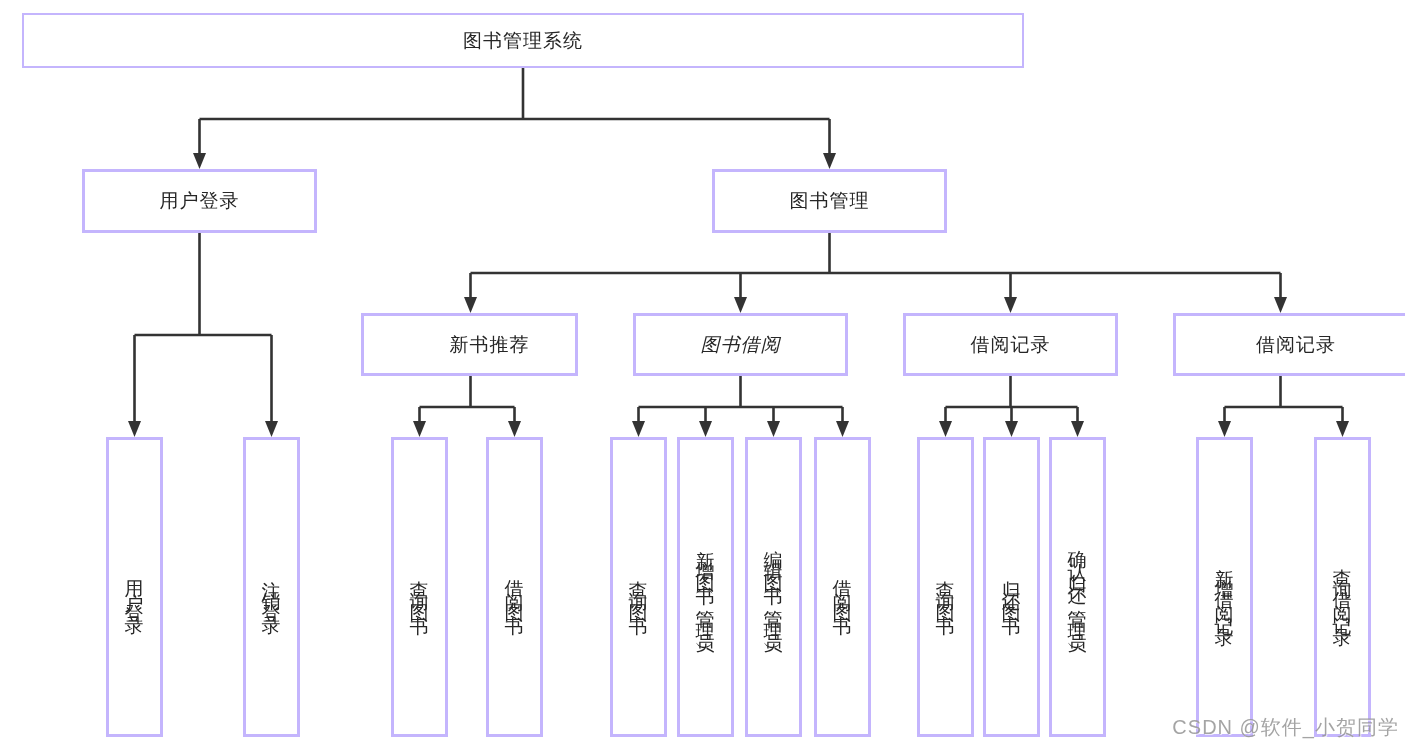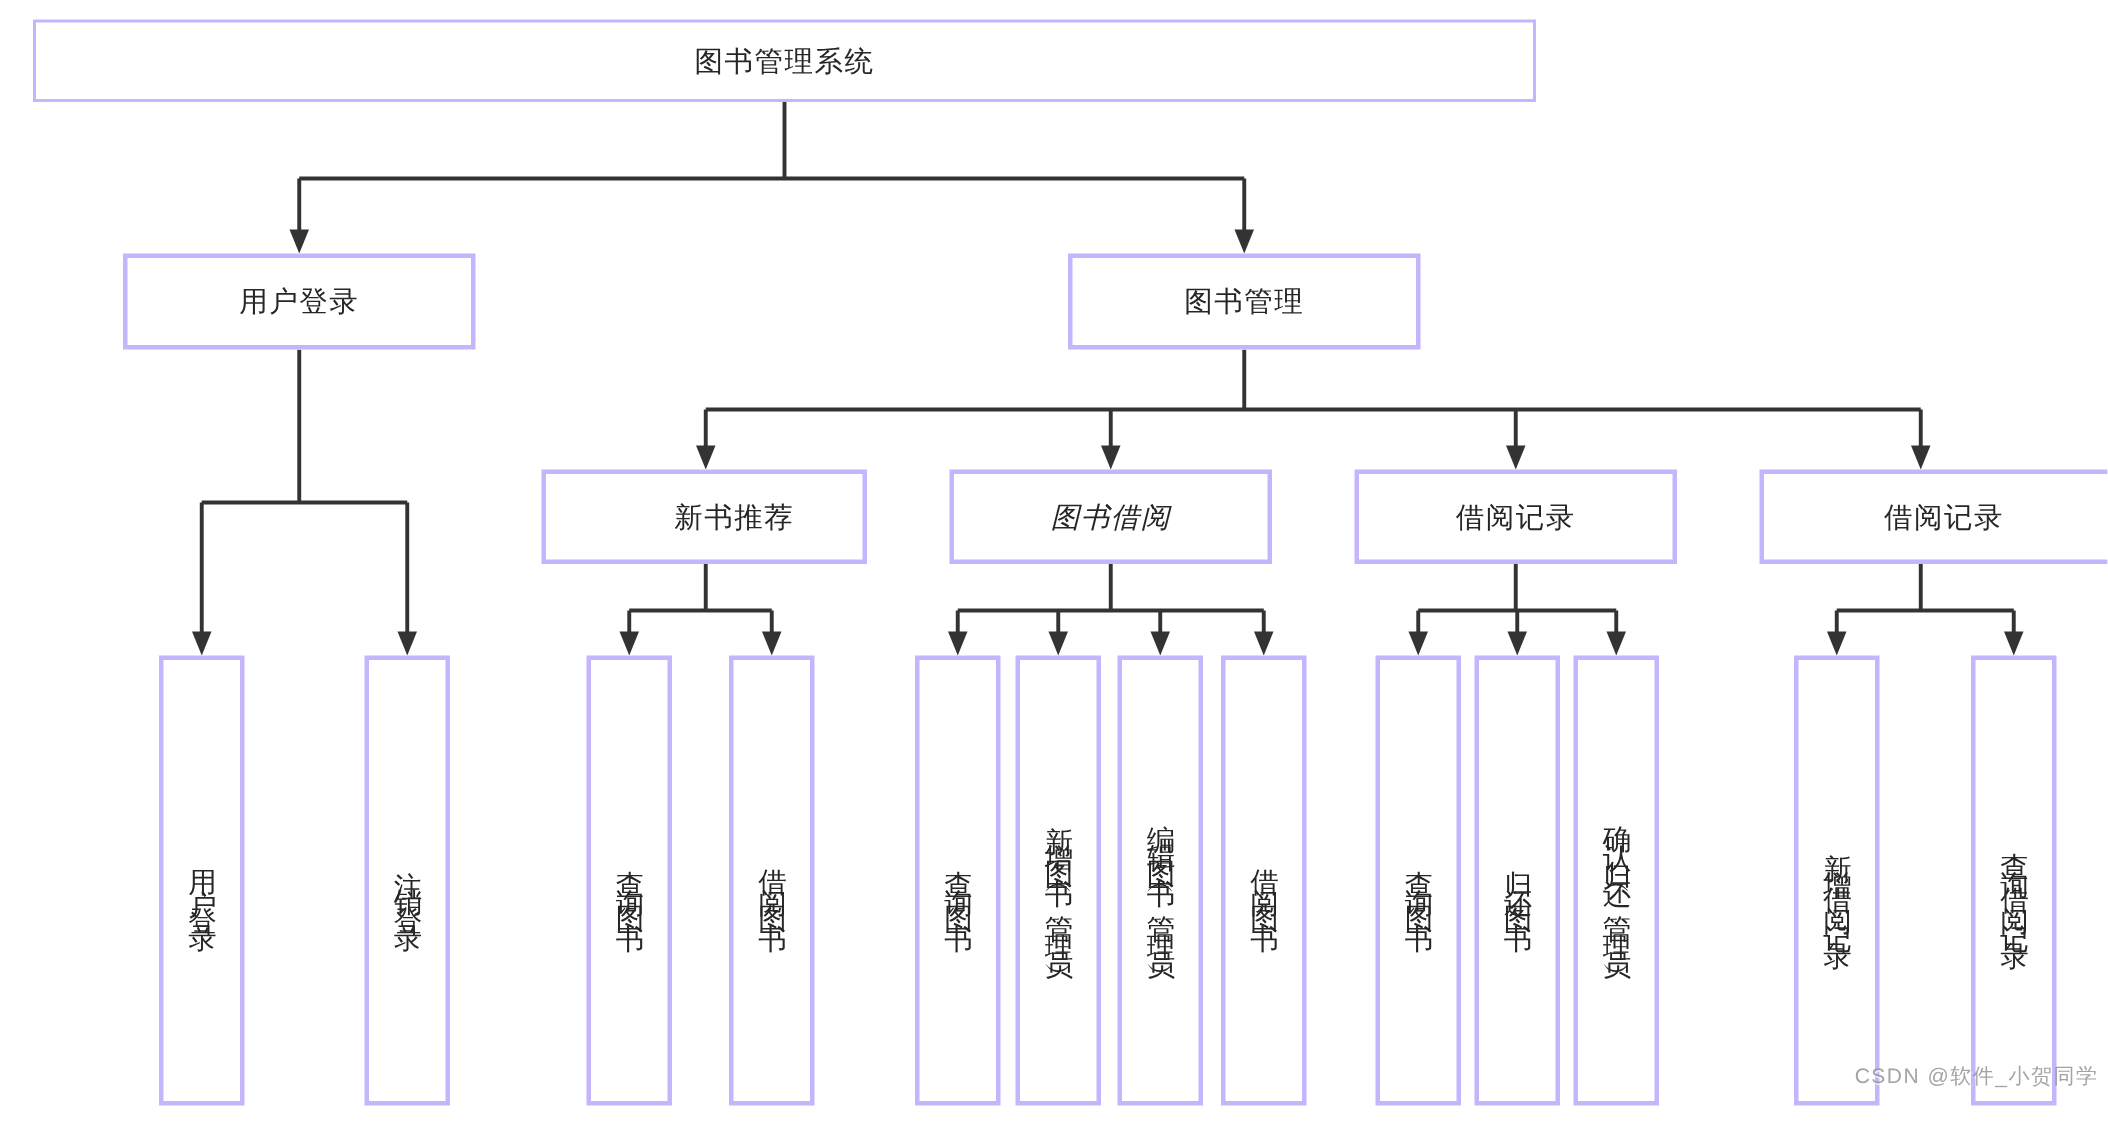--- a/index.html
+++ b/index.html
@@ -43,22 +43,22 @@
     writing-mode: vertical-rl;
     text-orientation: mixed;
     letter-spacing: 12px;
     font-size: 19px;
     line-height: 57px;
     padding-top: 4px;
   }
   .watermark {
     position: absolute;
     right: 6px;
-    bottom: 20px;
-    font-size: 14px;
+    bottom: 6px;
+    font-size: 20px;
     color: rgba(148, 148, 148, 0.85);
     text-shadow: 1px 1px 0 rgba(255, 255, 255, 0.7);
     letter-spacing: 1px;
     white-space: nowrap;
     pointer-events: none;
   }
 </style>
 </head>
 <body>
 

